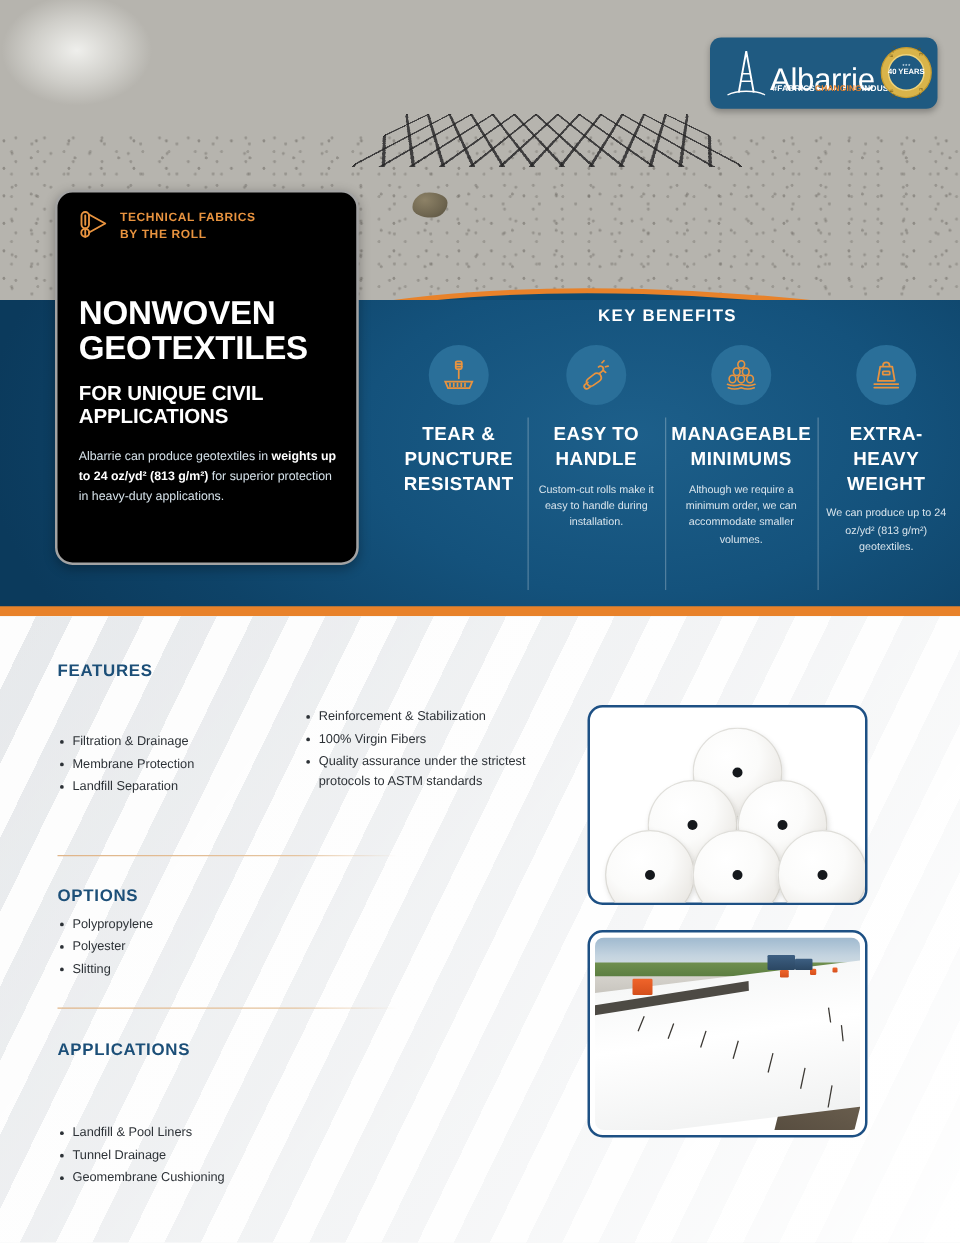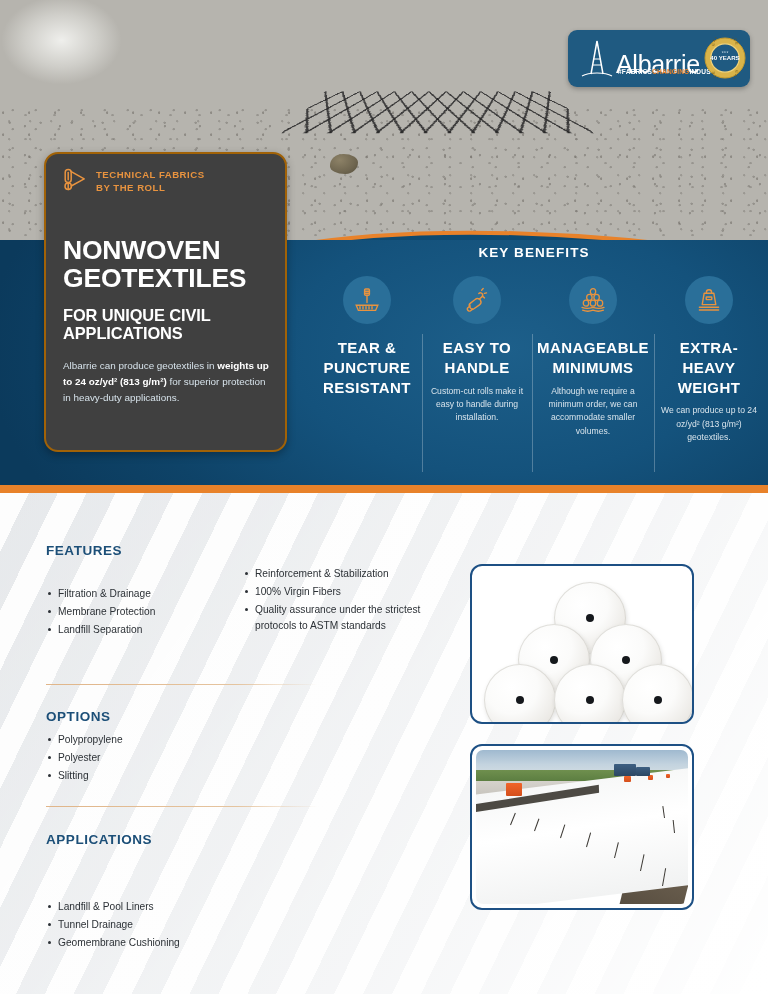--- a/index.html
+++ b/index.html
@@ -221,21 +221,21 @@
     background: #2c3136;
   }
 
   .hr-line {
     position: absolute;
     height: 1px;
     background: linear-gradient(90deg, #e0b589 0%, #e5c49f 70%, rgba(229,196,159,0) 100%);
   }
 
   
-  #features-title { position: absolute; left: 46px; top: 543px; }
+  #features-title { position: absolute; left: 46px; top: 529px; }
   #features-col-1 { position: absolute; left: 46px; top: 566px; width: 185px; margin-top: 20px; }
   #features-col-2 { position: absolute; left: 243px; top: 566px; width: 195px; }
   #features-rule   { position: absolute; left: 46px; top: 684px; width: 272px; }
 
   
   #options-title { position: absolute; left: 46px; top: 709px; }
   #options-list  { position: absolute; left: 46px; top: 732px; width: 200px; }
   #options-rule  { position: absolute; left: 46px; top: 806px; width: 272px; }
 
   
@@ -352,22 +352,22 @@
   }
   .logo-tag .w { color: #ffffff; }
   .logo-tag .o { color: #e8822a; }
   .seal { position: absolute; left: 136px; top: 7px; width: 42px; height: 42px; }
 
   
   .hero-card {
     position: absolute;
     left: 44px; top: 152px;
     width: 243px; height: 300px;
-    background: #404040;
-    border: 2px solid #a16207;
+    background: #000000;
+    border: 2px solid #a3a3a3;
     border-radius: 14px;
     box-shadow: 0 3px 9px rgba(0,0,0,.3);
     overflow: hidden;
   }
   .card-eyebrow {
     position: absolute;
     left: 50px; top: 15px;
     color: #e8933f;
     font-size: 9.6px;
     font-weight: bold;

